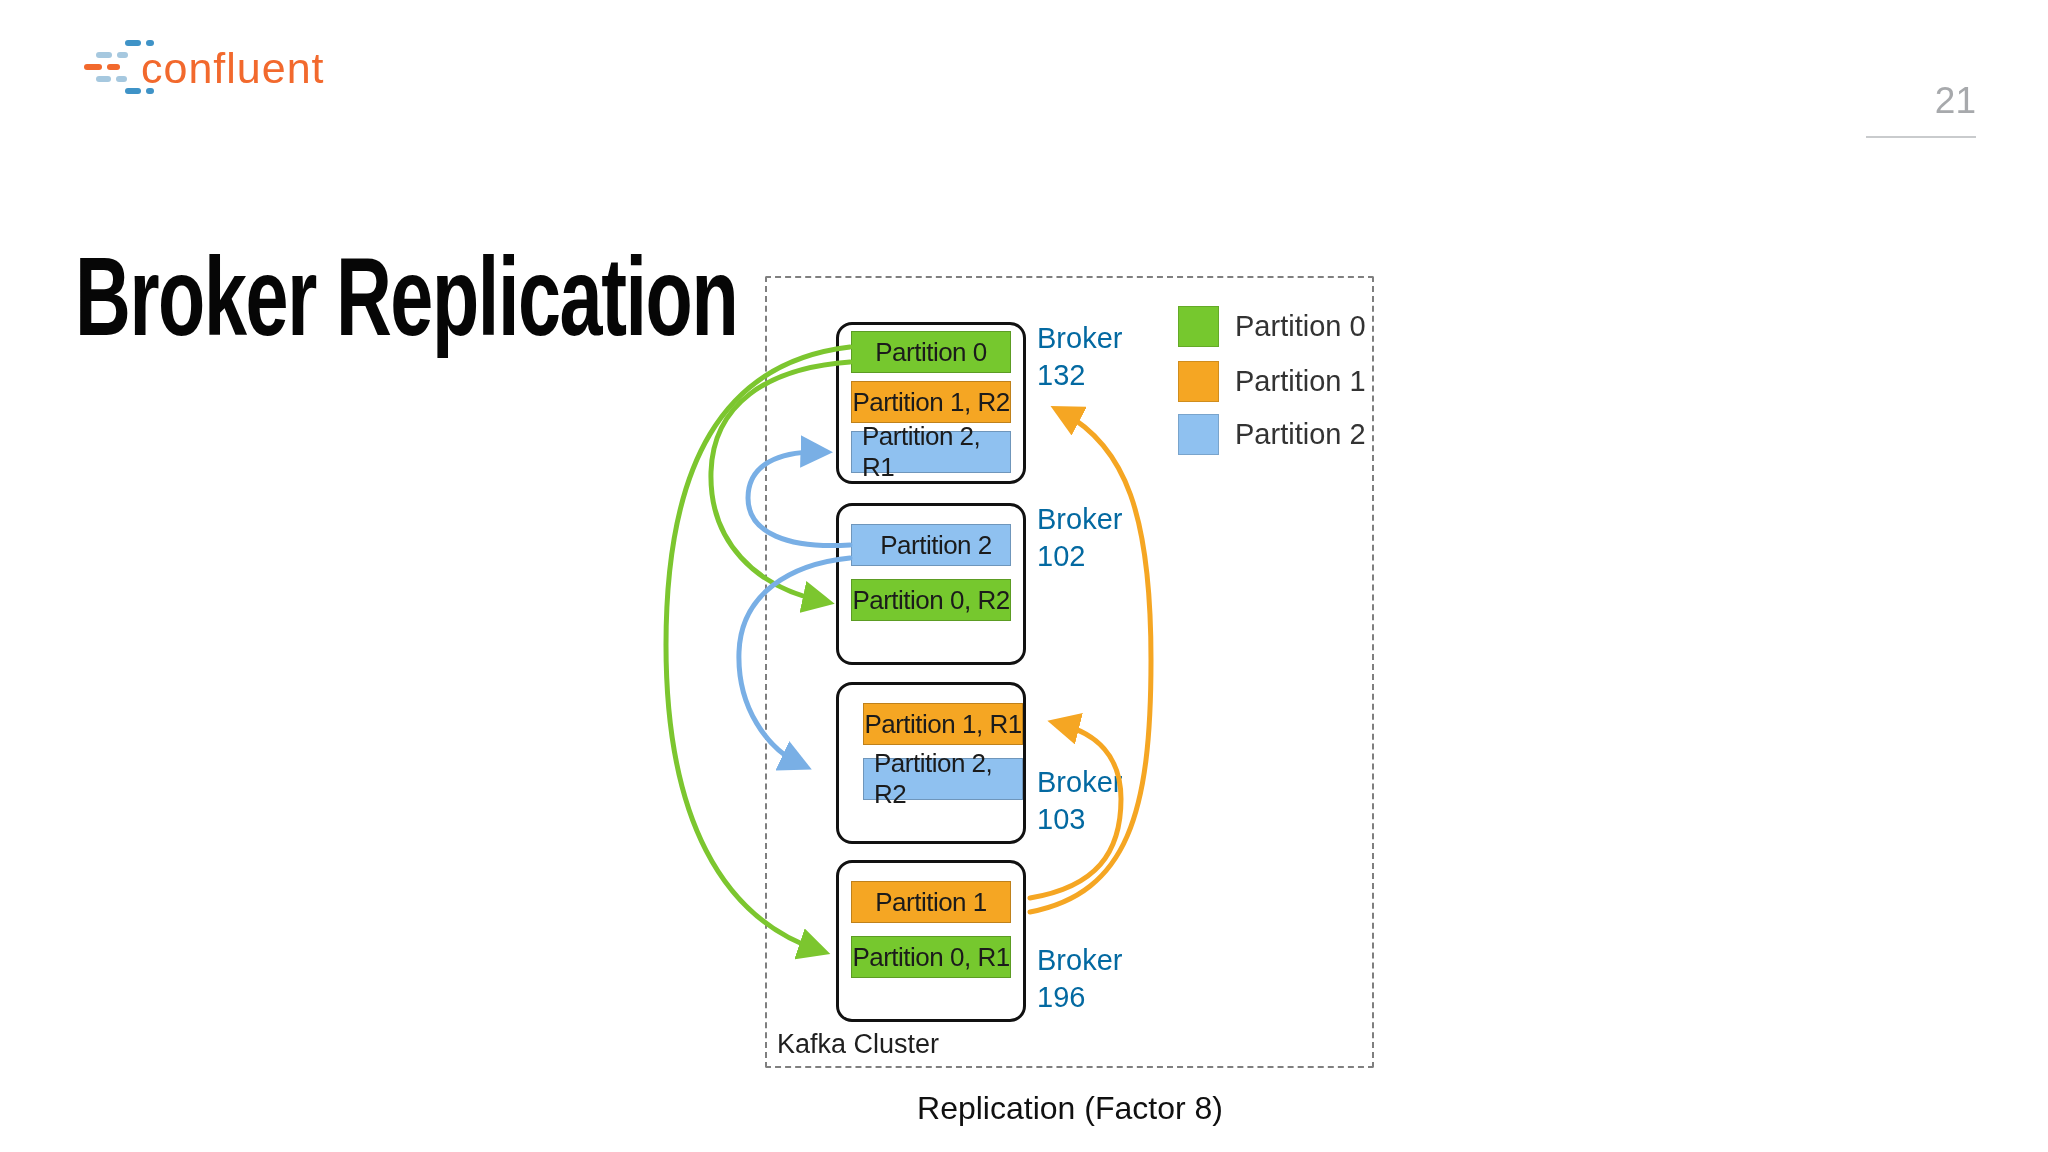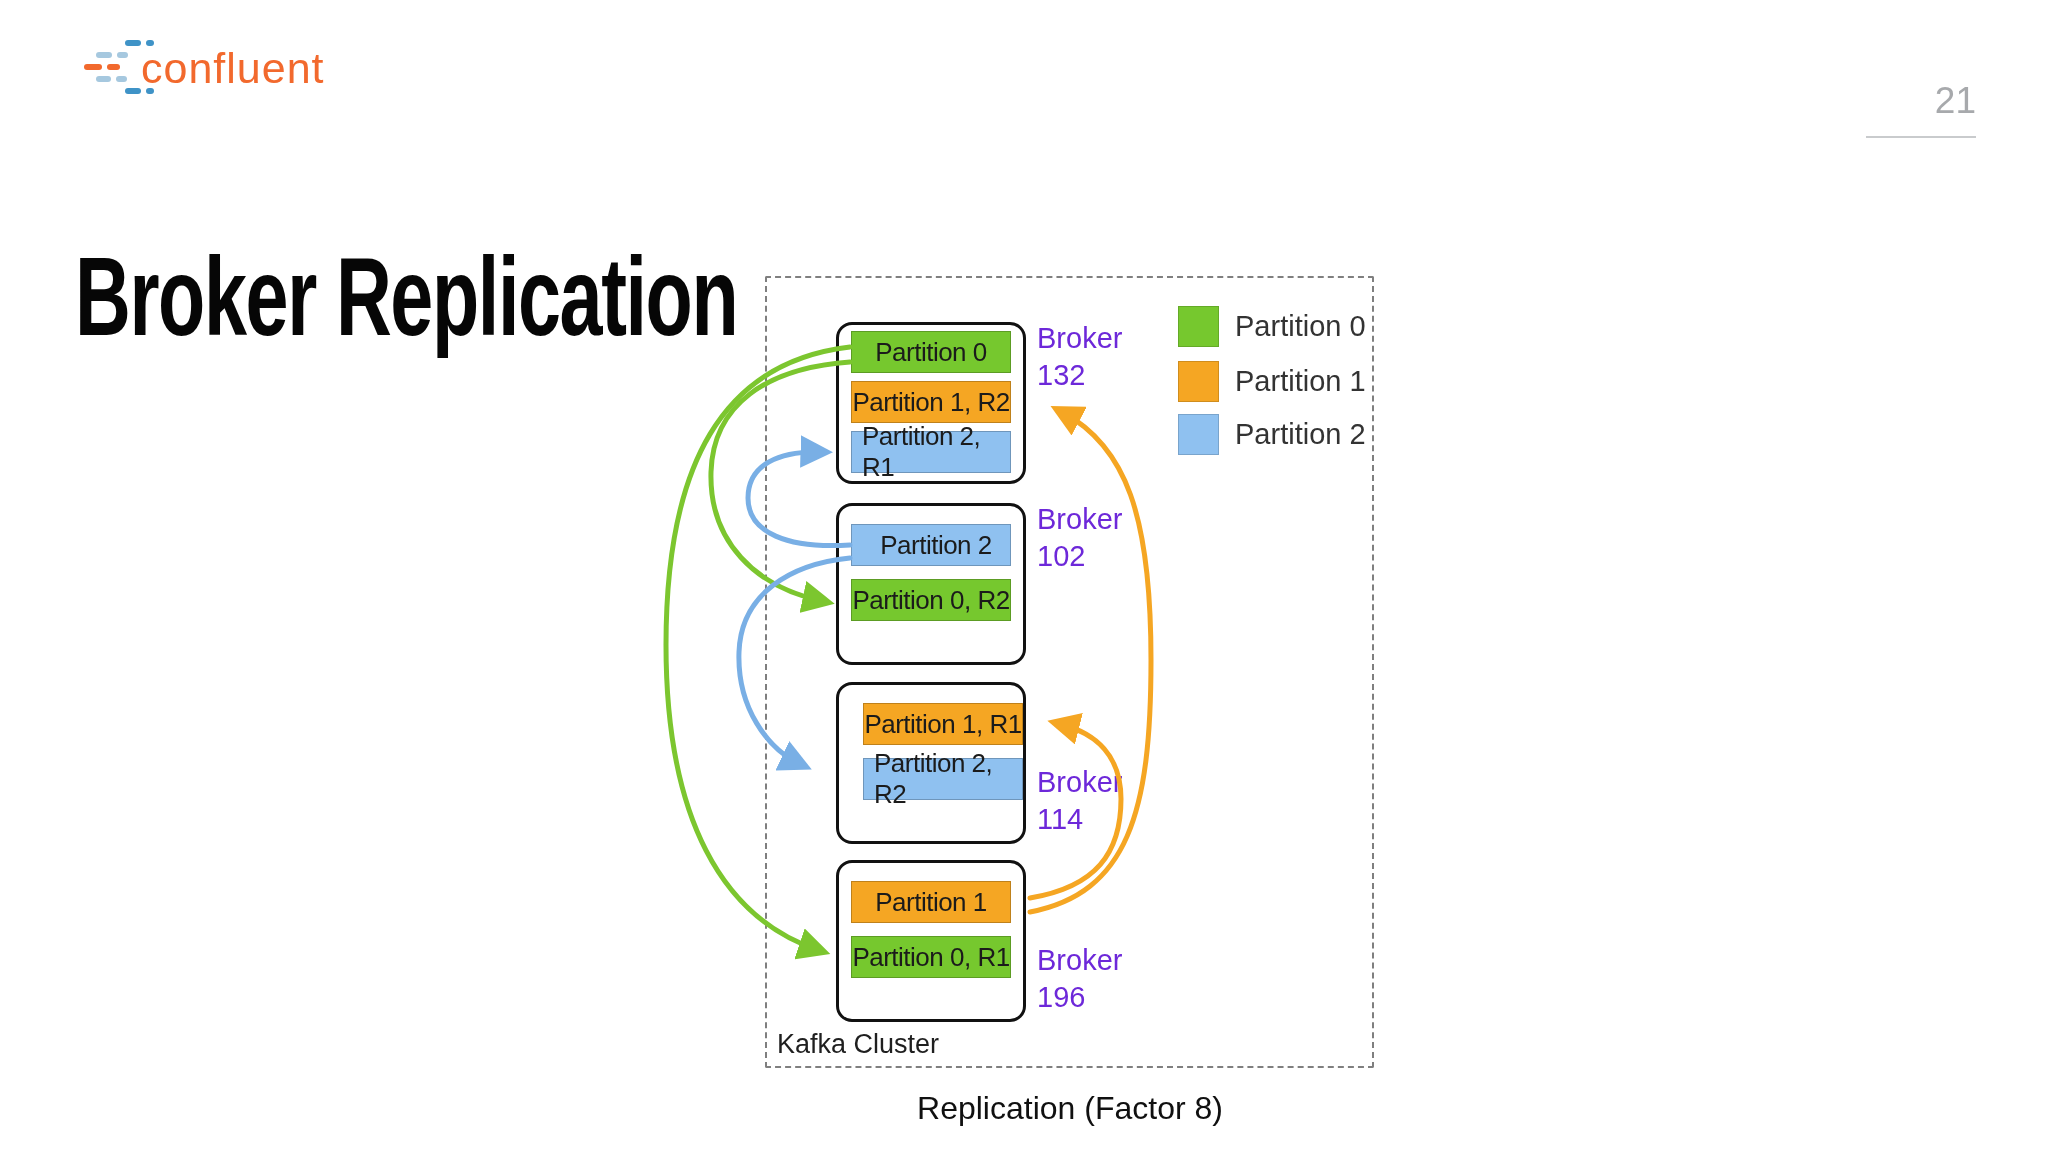--- a/index.html
+++ b/index.html
@@ -48,21 +48,21 @@
   .two-bars{padding-top:18px;gap:13px;}
   .p-bar{
     width:160px;height:42px;display:flex;align-items:center;justify-content:center;
     font-size:26px;letter-spacing:-0.5px;color:#1b1b1b;
     border:1px solid rgba(0,0,0,.22);box-sizing:border-box;flex:0 0 auto;
   }
   .p-green{background:var(--green,#76C82E);}
   .p-orange{background:var(--orange,#F5A623);}
   .p-blue{background:var(--blue,#8FC1F0);padding-left:10px;}
   .broker-label{
-    position:absolute;left:1037px;font-size:29px;line-height:37px;color:#6d28d9;
+    position:absolute;left:1037px;font-size:29px;line-height:37px;color:#0369a1;
   }
   .bl-101{top:320px;}
   .bl-102{top:501px;}
   .bl-103{top:764px;}
   .bl-104{top:942px;}
   .legend-row{position:absolute;left:1178px;display:flex;align-items:center;gap:16px;}
   .lg-0{top:306px;}
   .lg-1{top:361px;}
   .lg-2{top:414px;}
   .swatch{width:41px;height:41px;border:1px solid rgba(0,0,0,.15);box-sizing:border-box;}
@@ -129,21 +129,21 @@
   <div>Broker</div>
   <div>102</div>
 </div>
 
 <div class="broker-box bb-103 two-bars">
   <div class="p-bar p-orange">Partition 1, R1</div>
   <div class="p-bar p-blue">Partition 2, R2</div>
 </div>
 <div class="broker-label bl-103">
   <div>Broker</div>
-  <div>114</div>
+  <div>103</div>
 </div>
 
 <div class="broker-box bb-104 two-bars">
   <div class="p-bar p-orange">Partition 1</div>
   <div class="p-bar p-green">Partition 0, R1</div>
 </div>
 <div class="broker-label bl-104">
   <div>Broker</div>
   <div>196</div>
 </div>

